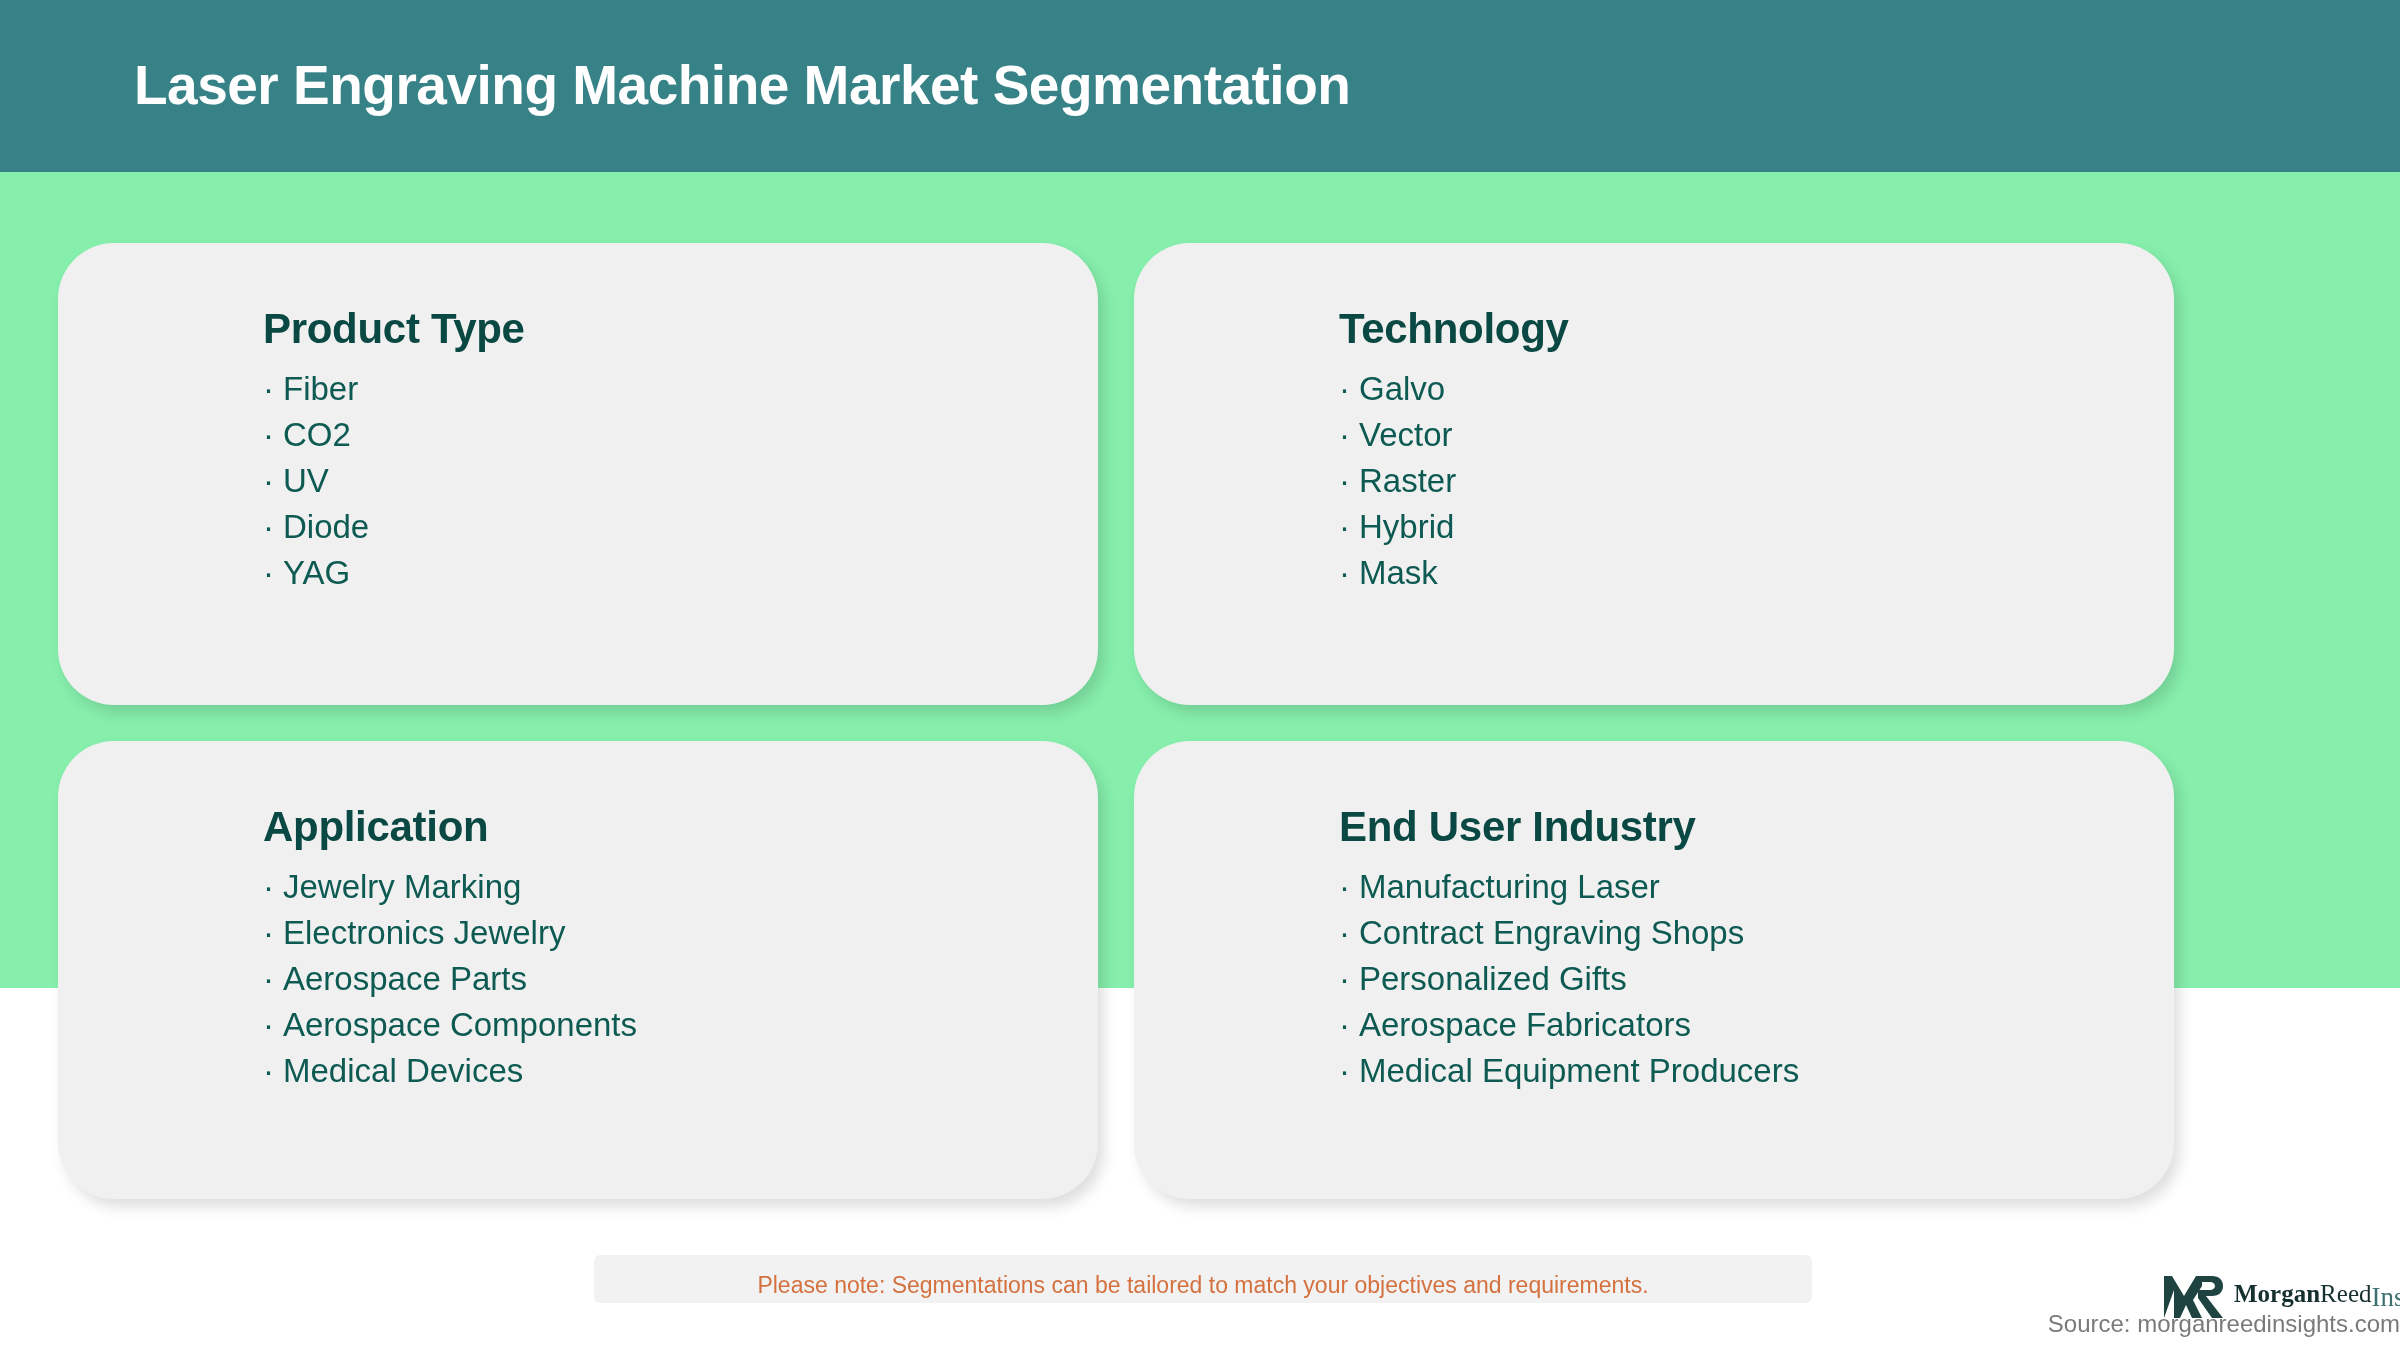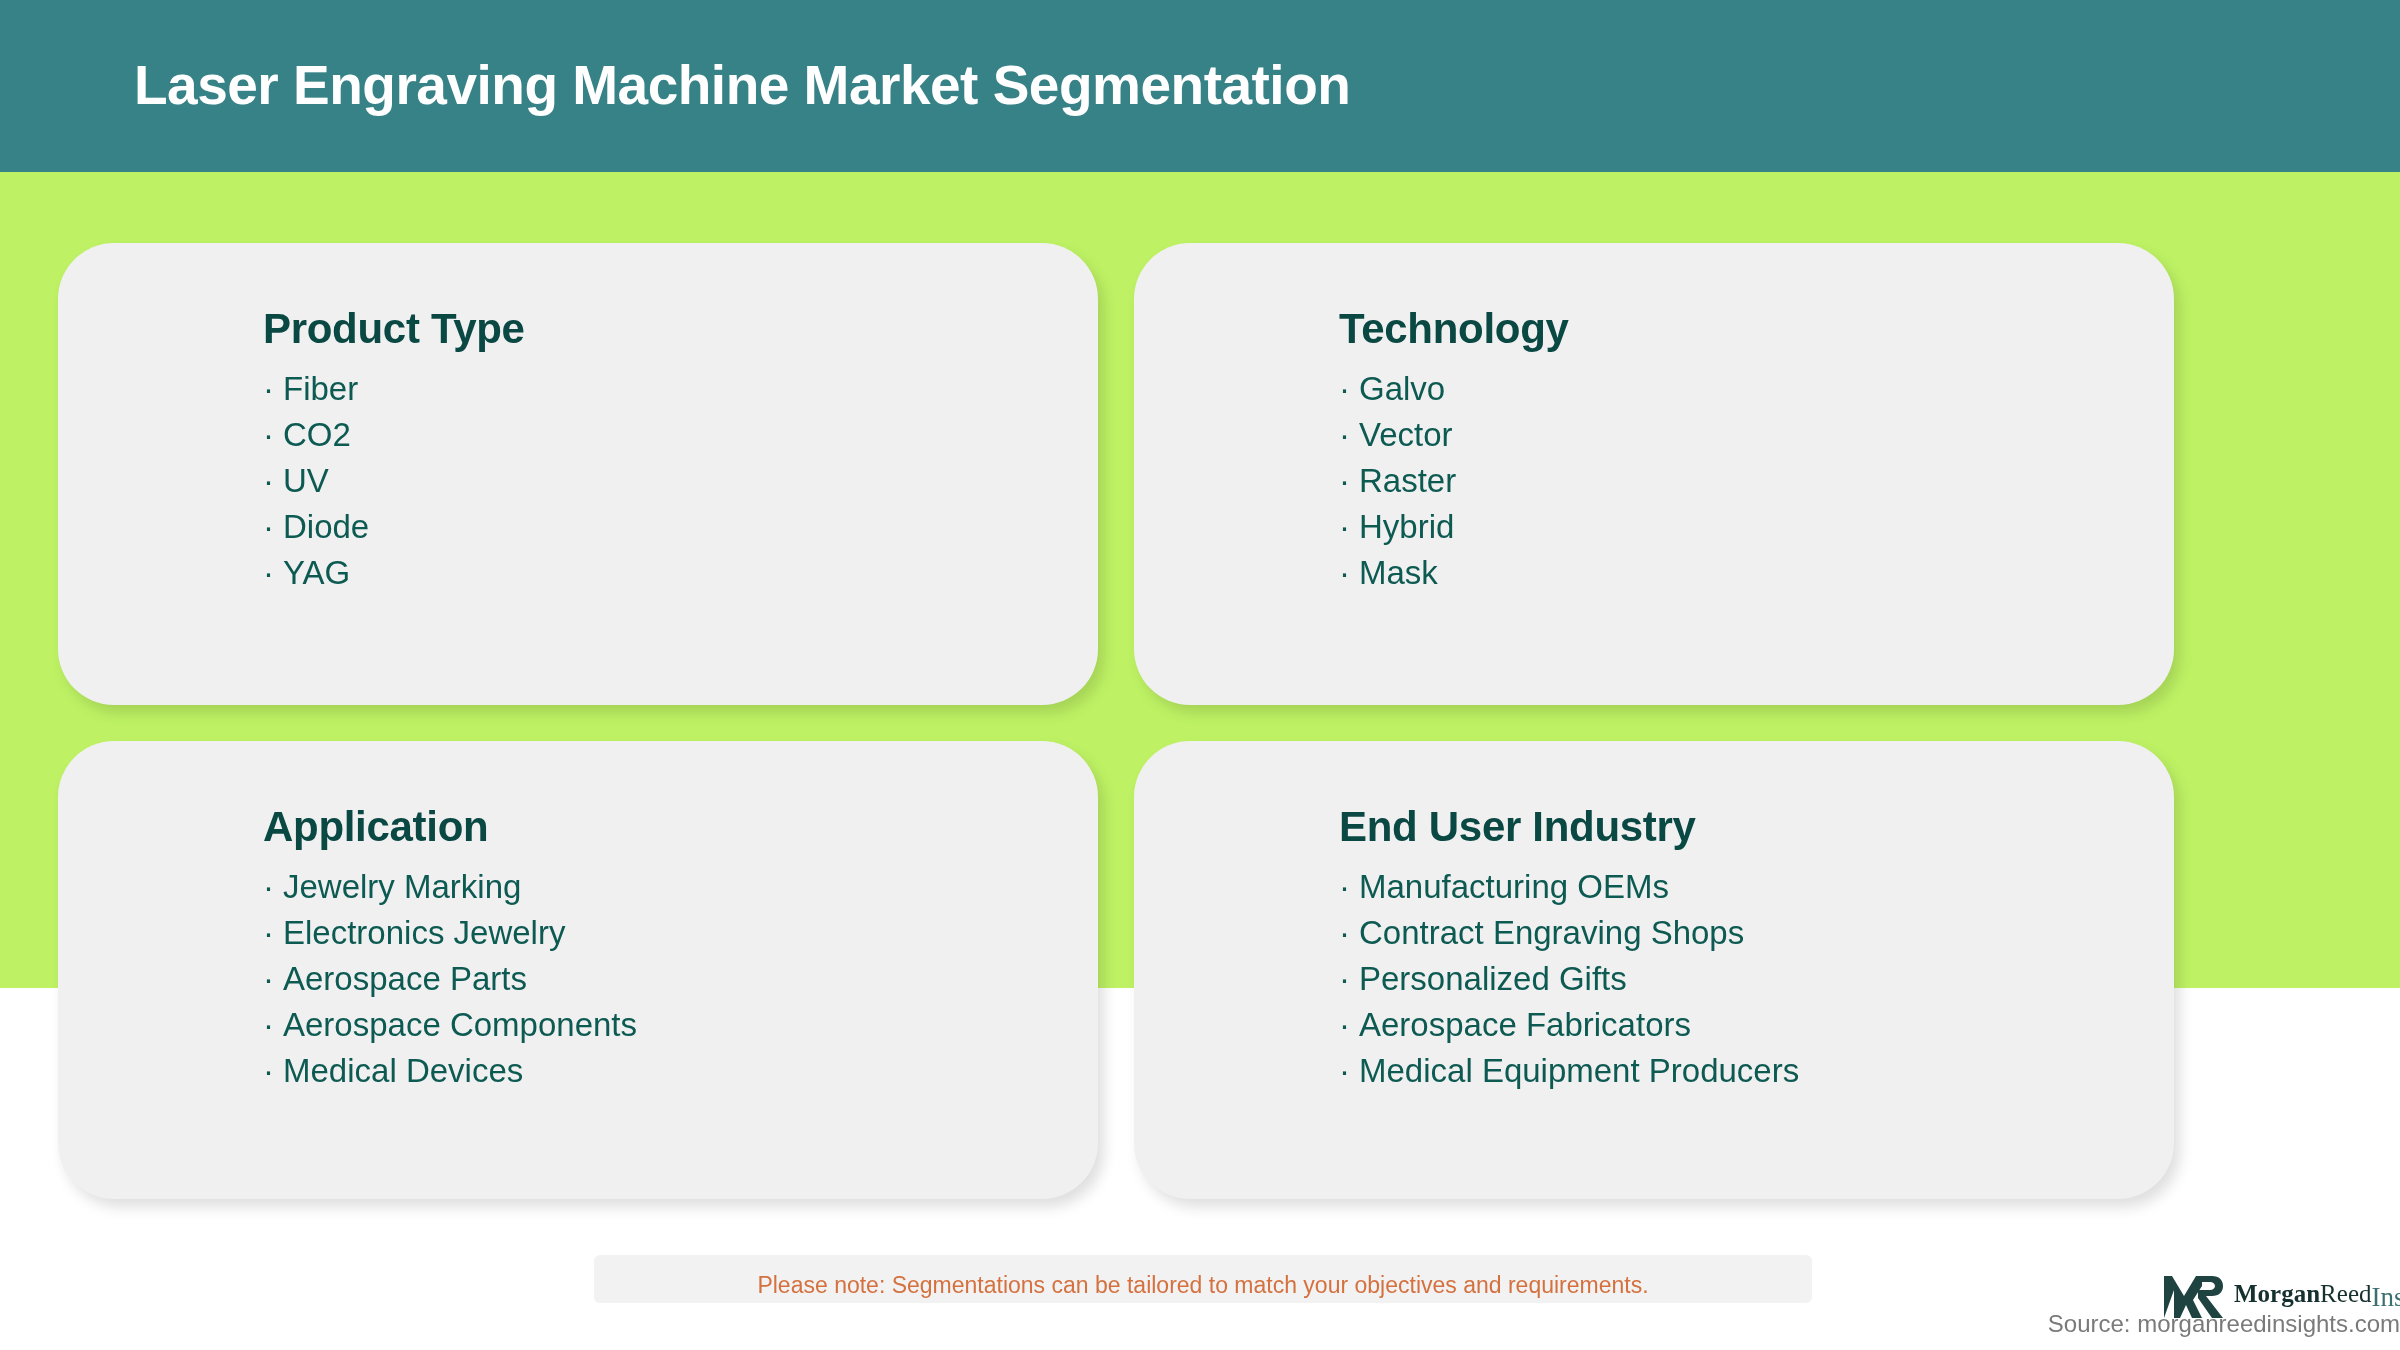--- a/index.html
+++ b/index.html
@@ -9,21 +9,21 @@
     height: 1350px;
     background: #ffffff;
     font-family: "Liberation Sans", sans-serif;
     overflow: hidden;
   }
 
   #page {
     position: relative;
     width: 2400px;
     height: 988px;
-    background: #bef264;
+    background: #86efac;
   }
 
   
   .header-band {
     position: absolute;
     left: 0;
     top: 0;
     width: 2400px;
     height: 172px;
     background: #368287;
@@ -271,21 +271,21 @@
         </ul>
       </div>
     </div>
 
     <div class="card">
       <div class="card-inner">
         <div class="card-title">End User Industry</div>
         <ul class="card-list">
           <li>
             <span class="bullet">·</span>
-            <span>Manufacturing OEMs</span>
+            <span>Manufacturing Laser</span>
           </li>
           <li>
             <span class="bullet">·</span>
             <span>Contract Engraving Shops</span>
           </li>
           <li>
             <span class="bullet">·</span>
             <span>Personalized Gifts</span>
           </li>
           <li>

